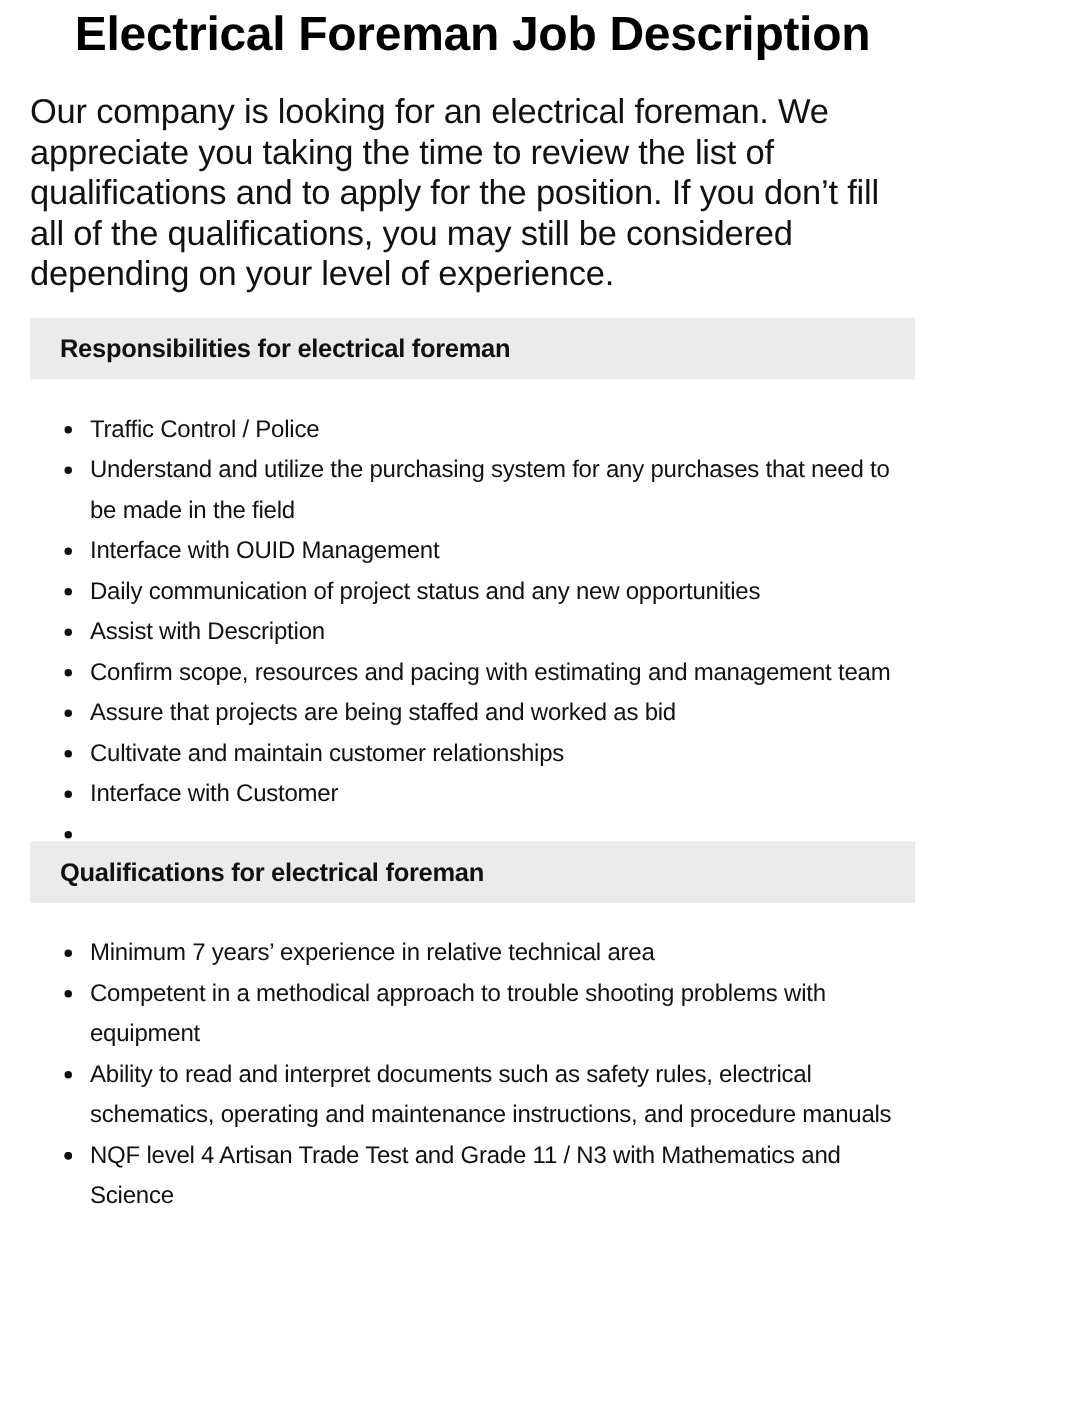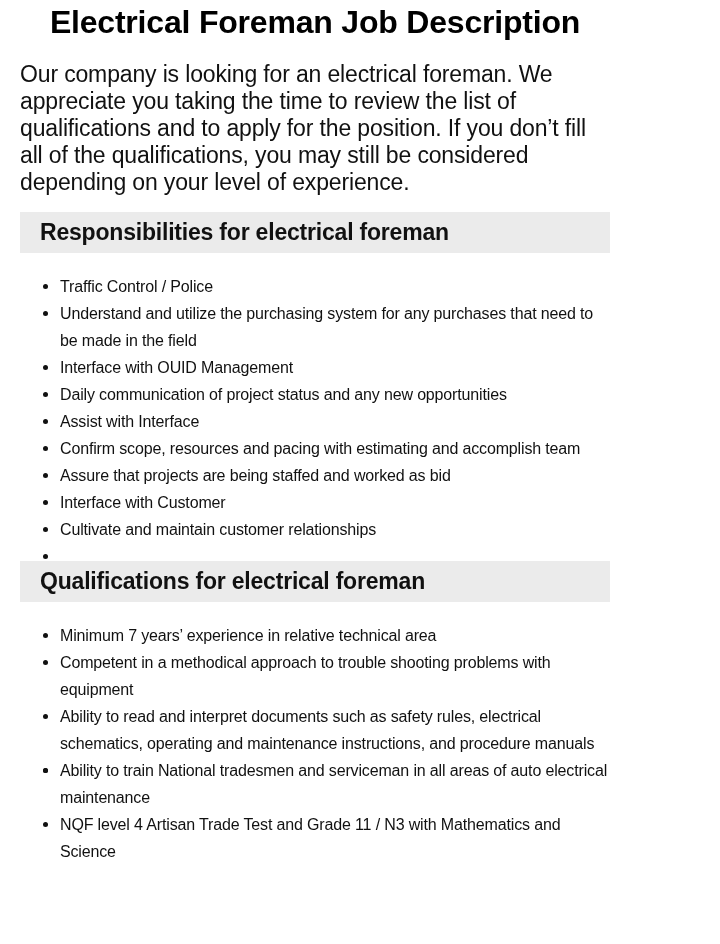--- a/index.html
+++ b/index.html
@@ -41,21 +41,21 @@
       margin-top: 16px;
       height: 41px;
       background: #ebebeb;
       display: flex;
       align-items: center;
       padding-left: 20px;
       box-sizing: border-box;
     }
     .section-header h2 {
       margin: 0;
-      font-size: 23px;
+      font-size: 17px;
       font-weight: bold;
       color: #111111;
       letter-spacing: -0.2px;
     }
     ul.items {
       margin: 20px 0 0 0;
       padding: 0 0 0 40px;
       list-style: none;
     }
     ul.items li {
@@ -87,35 +87,34 @@
 
   <section class="section-1">
     <div class="section-header">
       <h2>Responsibilities for electrical foreman</h2>
     </div>
     <ul class="items">
       <li><span class="bullet"></span><span>Traffic Control / Police</span></li>
       <li><span class="bullet"></span><span>Understand and utilize the purchasing system for any purchases that need to be made in the field</span></li>
       <li><span class="bullet"></span><span>Interface with OUID Management</span></li>
       <li><span class="bullet"></span><span>Daily communication of project status and any new opportunities</span></li>
-      <li><span class="bullet"></span><span>Assist with Interface</span></li>
-      <li><span class="bullet"></span><span>Confirm scope, resources and pacing with estimating and accomplish team</span></li>
+      <li><span class="bullet"></span><span>Assist with Description</span></li>
+      <li><span class="bullet"></span><span>Confirm scope, resources and pacing with estimating and management team</span></li>
       <li><span class="bullet"></span><span>Assure that projects are being staffed and worked as bid</span></li>
+      <li><span class="bullet"></span><span>Cultivate and maintain customer relationships</span></li>
       <li><span class="bullet"></span><span>Interface with Customer</span></li>
-      <li><span class="bullet"></span><span>Cultivate and maintain customer relationships</span></li>
       <li><span class="bullet"></span></li>
     </ul>
   </section>
 
   <section class="section-2">
     <div class="section-header">
       <h2>Qualifications for electrical foreman</h2>
     </div>
     <ul class="items">
       <li><span class="bullet"></span><span>Minimum 7 years’ experience in relative technical area</span></li>
       <li><span class="bullet"></span><span>Competent in a methodical approach to trouble shooting problems with equipment</span></li>
       <li><span class="bullet"></span><span>Ability to read and interpret documents such as safety rules, electrical schematics, operating and maintenance instructions, and procedure manuals</span></li>
       <li><span class="bullet"></span></li>
-      <li><span class="bullet"></span><span>Ability to train National tradesmen and serviceman in all areas of auto electrical maintenance</span></li>
       <li><span class="bullet"></span><span>NQF level 4 Artisan Trade Test and Grade 11 / N3 with Mathematics and Science</span></li>
     </ul>
   </section>
 </div>
 
 </body></html>

